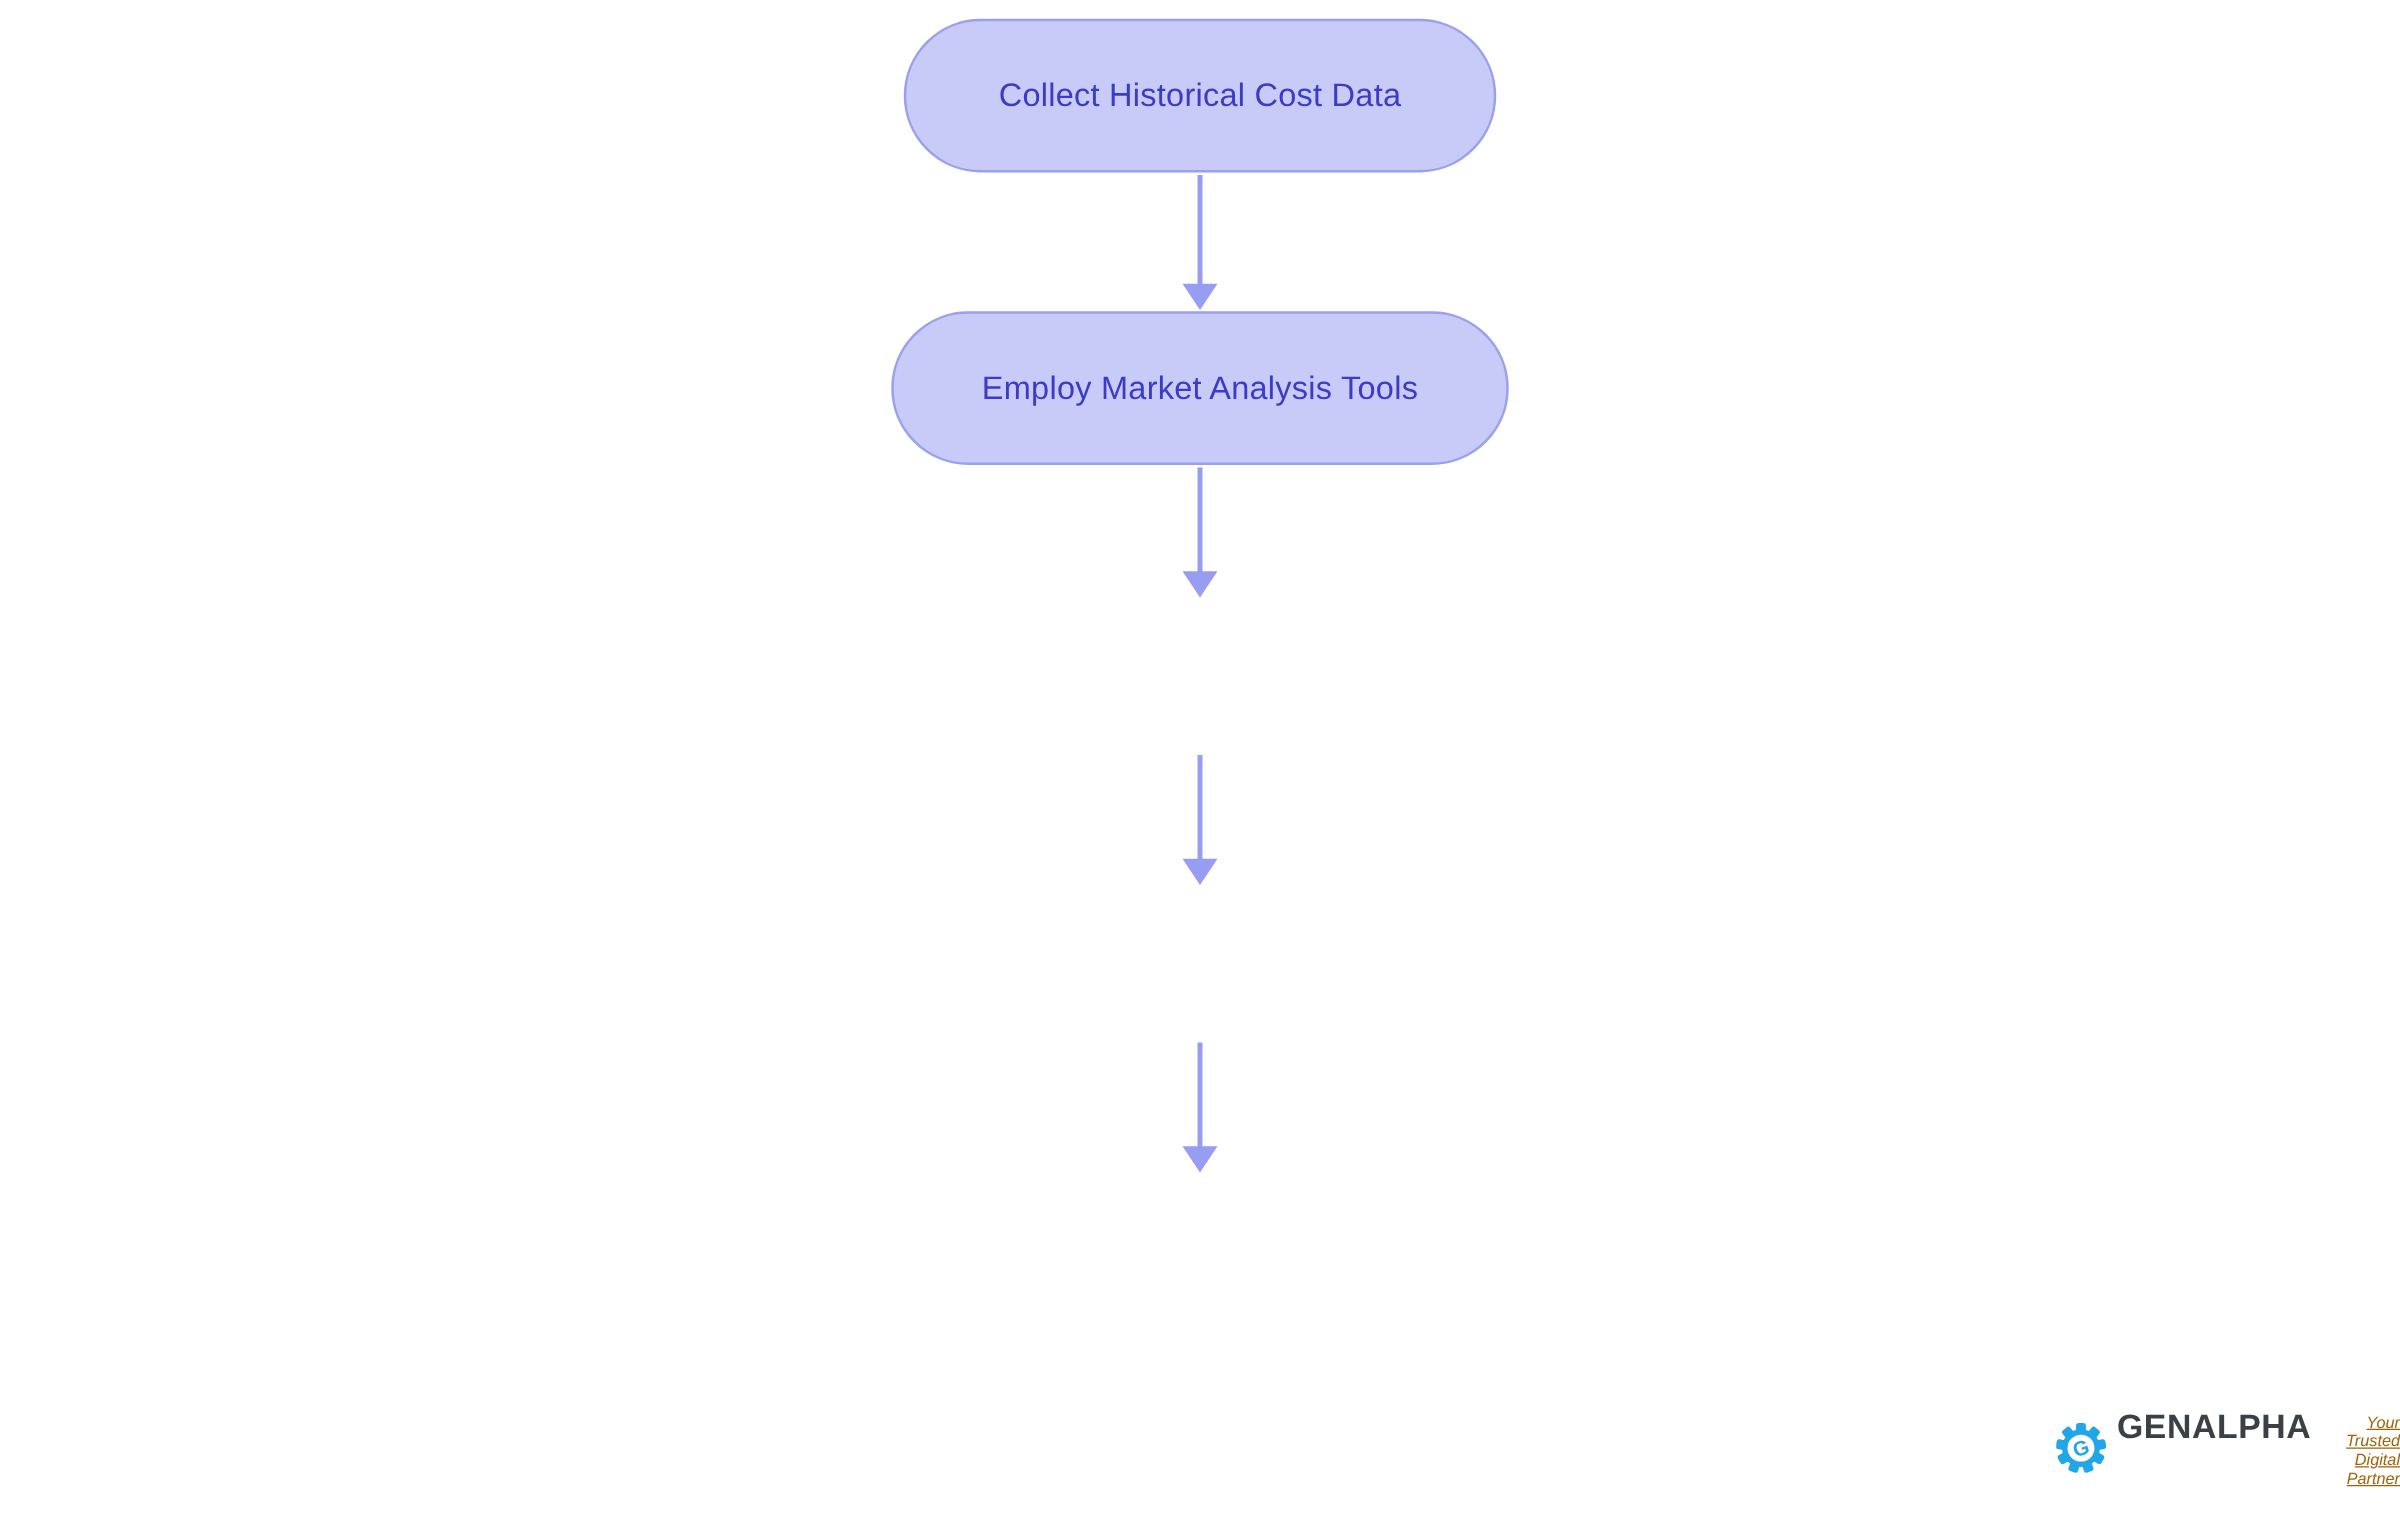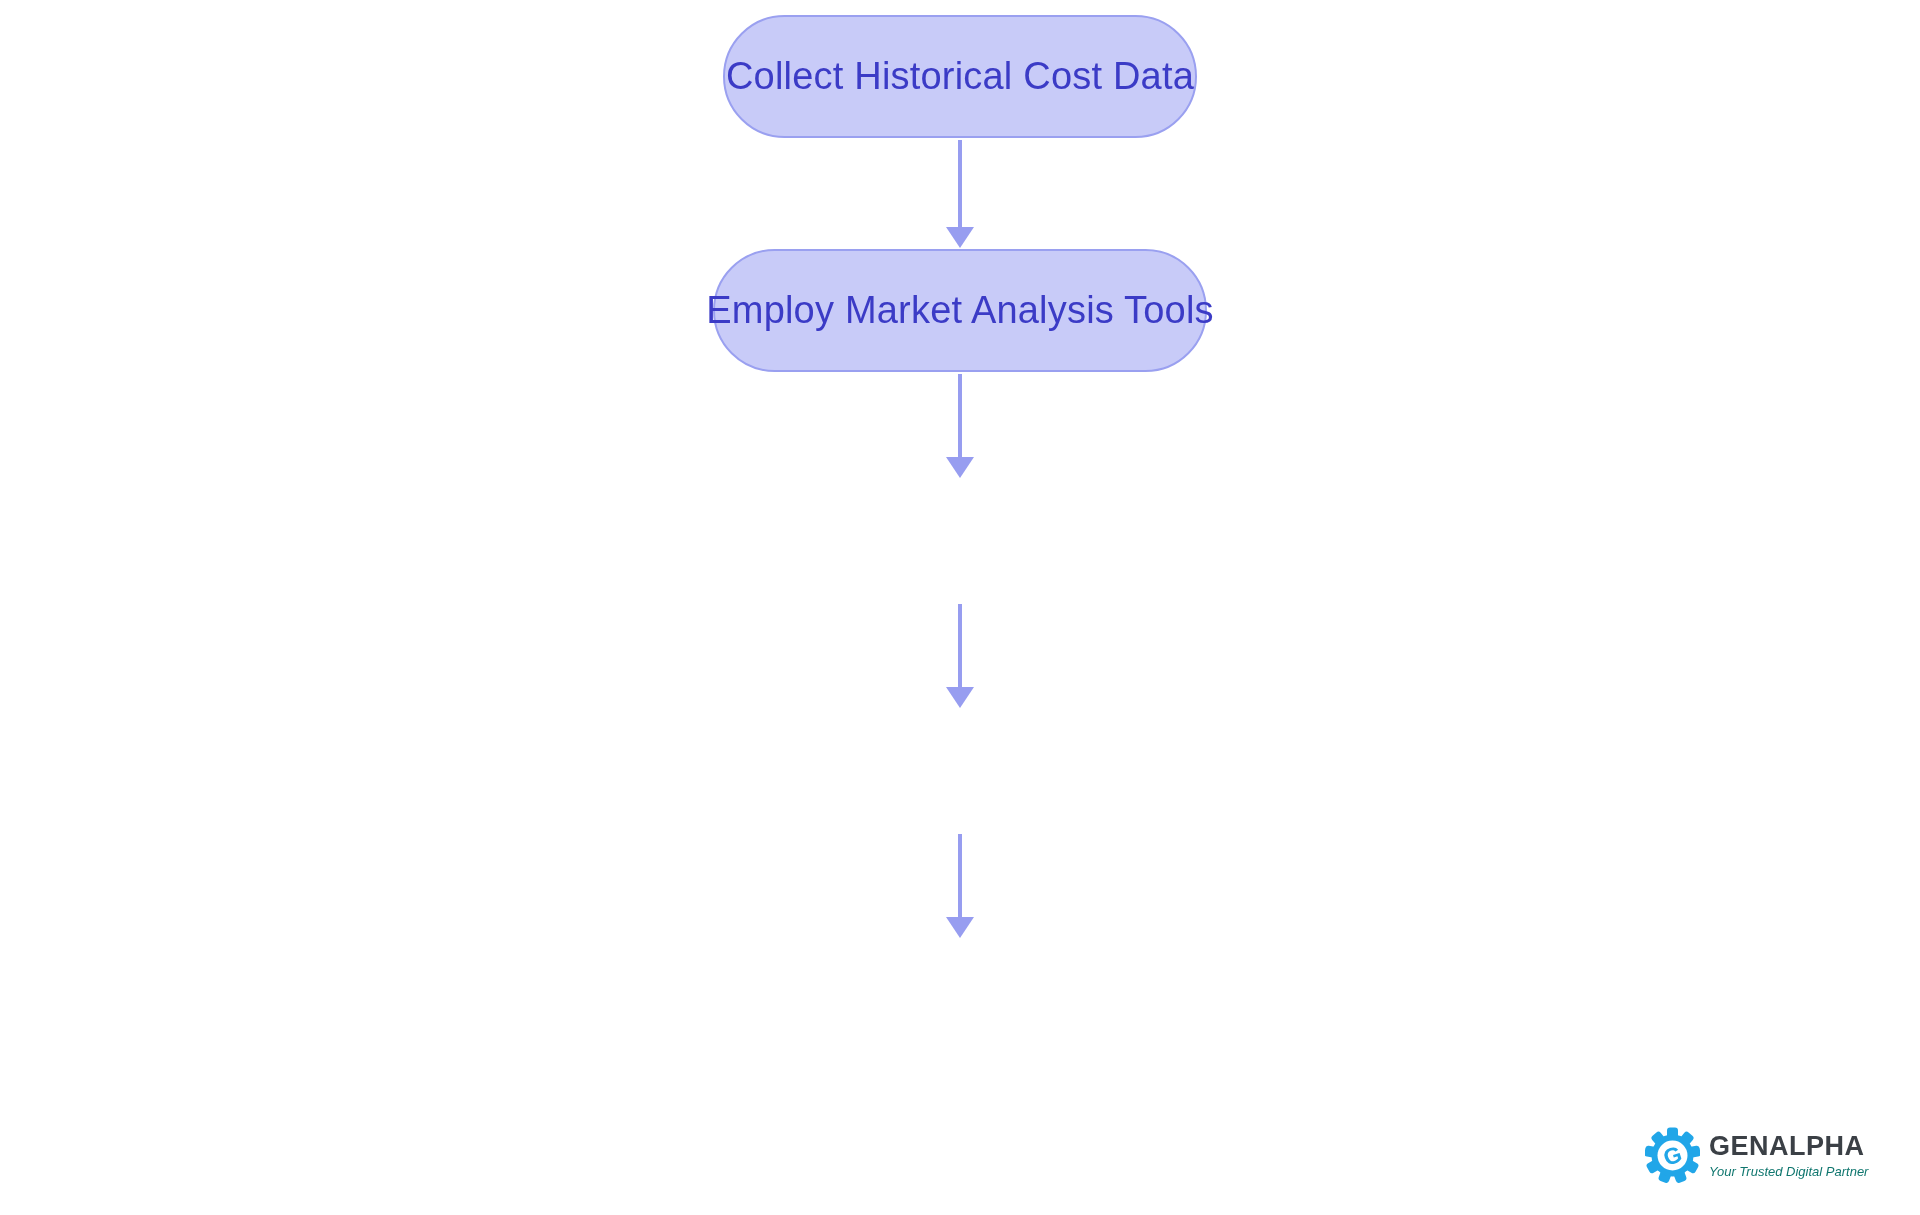--- a/index.html
+++ b/index.html
@@ -19,21 +19,21 @@
   .node {
     position: absolute;
     display: flex;
     align-items: center;
     justify-content: center;
     background: #c8cbf8;
     border: 2px solid #9aa0f0;
     border-radius: 64px;
     box-sizing: border-box;
     color: #3b3bc6;
-    font-size: 38px;
+    font-size: 26px;
     letter-spacing: 0.2px;
     white-space: nowrap;
   }
   .n1 { left: 723px; top: 15px;  width: 474px; height: 123px; }
   .n2 { left: 713px; top: 249px; width: 494px; height: 123px; }
   .n3 { left: 753px; top: 479px; width: 414px; height: 123px; }
   .n4 { left: 723px; top: 709px; width: 474px; height: 123px; }
   .n5 { left: 712px; top: 939px; width: 496px; height: 123px; }
 
   
@@ -63,33 +63,34 @@
 
   
   .brand {
     position: absolute;
     left: 1645px;
     top: 1127px;
     display: flex;
     align-items: center;
     gap: 9px;
   }
-  .brand-text { display: flex; flex-direction: column; }
+  .brand-text { display: flex; flex-direction: row; text-align: right; }
   .brand-name {
     font-size: 27px;
     font-weight: 800;
     letter-spacing: 0.5px;
     color: #3b4046;
     line-height: 1.05;
   }
   .brand-tagline {
     font-size: 13px;
     font-style: italic;
-    color: #0f766e;
+    color: #a16207;
     margin-top: 3px;
+    text-decoration: underline;
   }
 </style>
 </head>
 <body>
 
 <div class="canvas">
 
   <div class="node n1">
     <span>Collect Historical Cost Data</span>
   </div>

